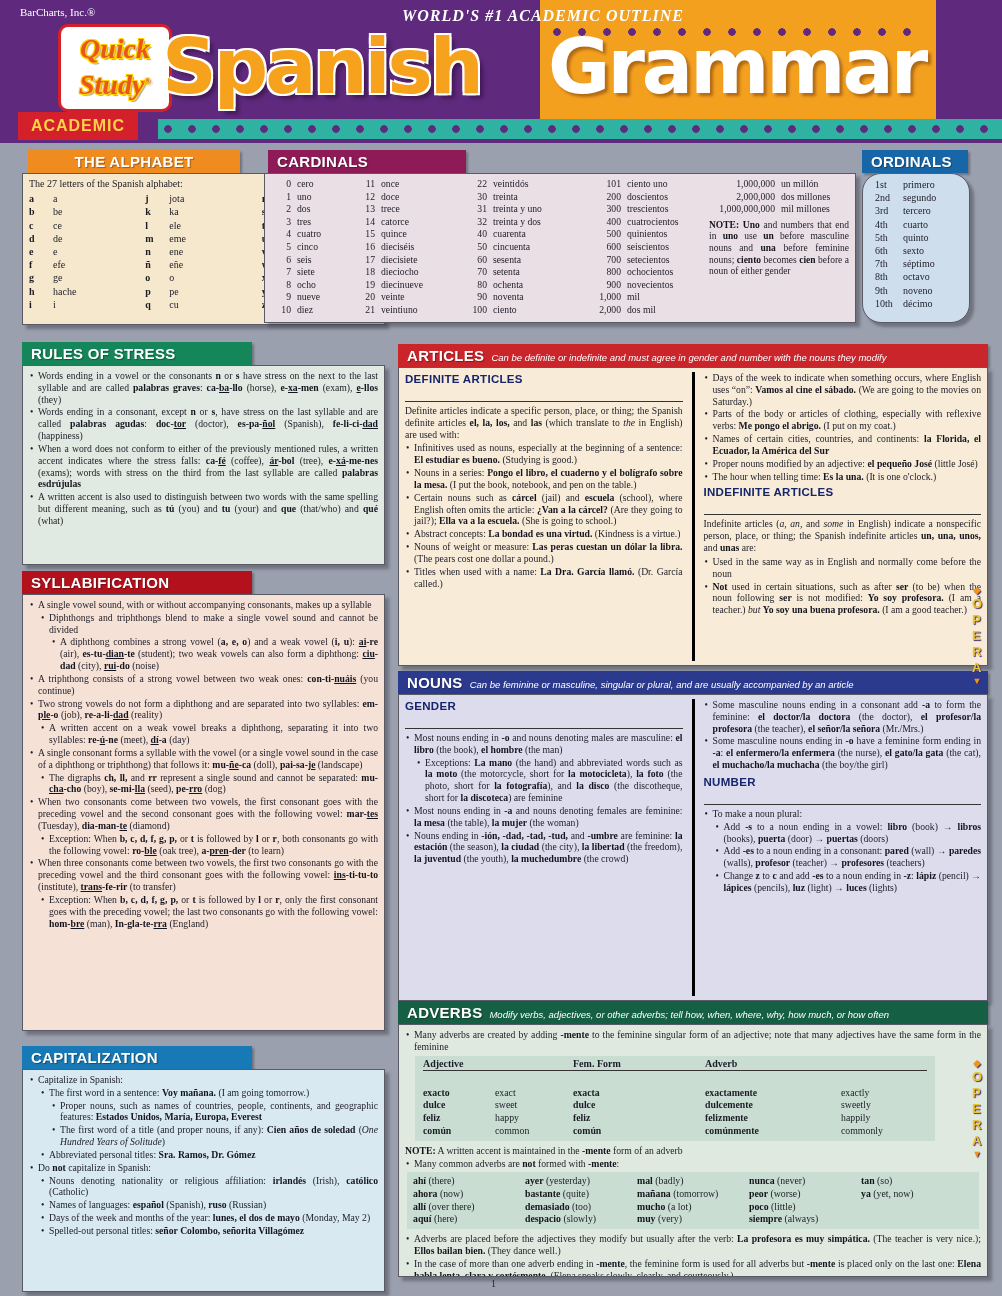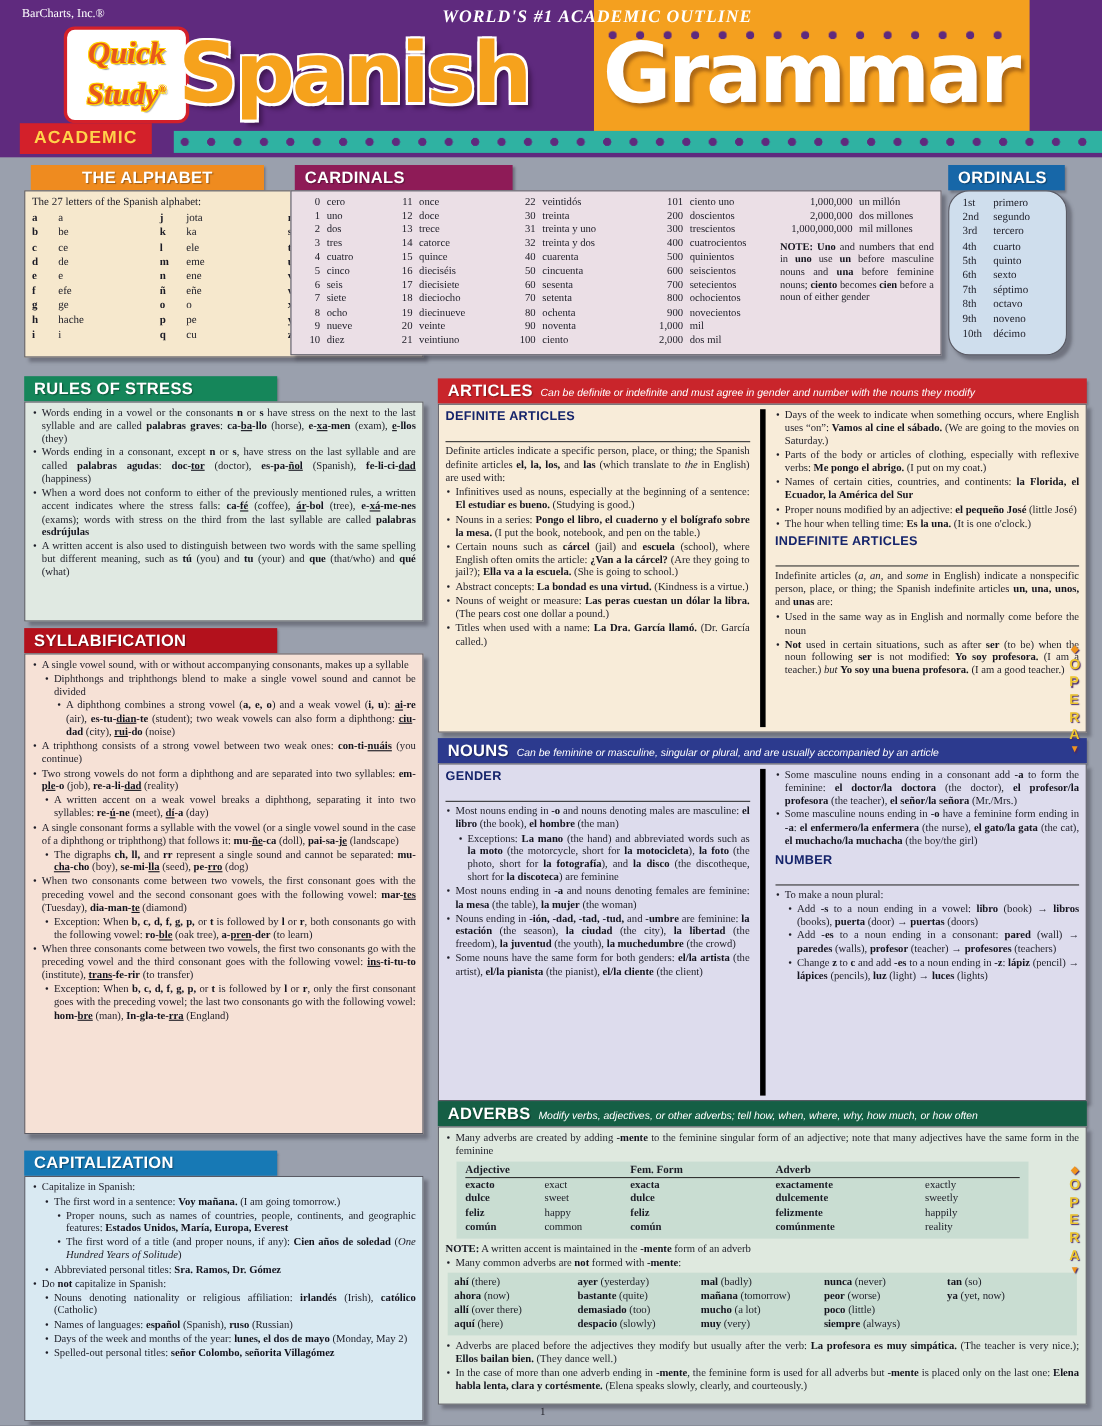--- a/index.html
+++ b/index.html
@@ -40,40 +40,40 @@
       box-sizing:border-box;padding:4px 6px;overflow:hidden;}
   .sh{font-family:"Liberation Sans",sans-serif;font-weight:bold;font-size:11.5px;color:#15246b;
       border-bottom:1.3px solid #333;margin:1px 0 3px;padding-bottom:16px;letter-spacing:.3px;}
   .intro{font-size:9.7px;line-height:1.22;text-align:justify;margin-bottom:2px;}
   .li{position:relative;padding-left:9px;font-size:9.7px;line-height:1.22;text-align:justify;margin-bottom:1px;}
   .li::before{content:"•";position:absolute;left:1px;top:0;}
   .li.lvl2{margin-left:11px;}
   .li.lvl3{margin-left:22px;}
   .cols{display:flex;height:100%;}
   .col{flex:1;min-width:0;}
-  .col + .col{border-left:5px solid #000000;padding-left:9px;margin-left:9px;}
+  .col + .col{border-left:3px solid #000000;padding-left:9px;margin-left:9px;}
   
   .pair-row{display:flex;font-size:10px;line-height:1.32;}
   .alpha-cols{display:flex;}
   .alpha-col{flex:1;}
   .alpha-col .pa{width:24px;font-weight:bold;}
   .card-cols{display:flex;font-size:9.7px;}
   .card-col .pair-row{line-height:1.3;font-size:9.7px;}
   .card-col .pa{text-align:right;margin-right:6px;}
   .cc1{width:82px;}.cc1 .pa{width:20px;}
   .cc2{width:108px;}.cc2 .pa{width:22px;}
   .cc3{width:126px;}.cc3 .pa{width:26px;}
   .cc4{width:122px;}.cc4 .pa{width:34px;}
   .cc5{flex:1;}.cc5 .pa{width:66px;}
   .ord-col .pa{width:28px;}
   .note{font-size:9.5px;line-height:1.22;text-align:justify;margin-top:4px;}
   
   .tblock{background:#c9ddd2;margin:3px 0 4px 10px;padding:2px 8px 3px;width:520px;box-sizing:border-box;}
   .t2block{background:#c9ddd2;margin:2px 0 4px 2px;padding:3px 6px;width:572px;box-sizing:border-box;}
-  .thead{display:flex;font-weight:bold;font-size:10px;border-bottom:1.4px solid #333;padding-bottom:1px;margin-bottom:1px;}
+  .thead{display:flex;font-weight:bold;font-size:10px;border-bottom:1.4px solid #333;padding-bottom:1px;margin-bottom:16px;}
   .thead .h1{width:150px;}.thead .h2{width:132px;}.thead .h3{flex:1;}
   .trow{display:flex;font-size:9.8px;line-height:1.3;}
   .t1 .c1{width:72px;font-weight:bold;}
   .t1 .c2{width:78px;}
   .t1 .c3{width:132px;font-weight:bold;}
   .t1 .c4{width:136px;font-weight:bold;}
   .t1 .c5{flex:1;}
   .t2 .tcell{width:20%;}
   
   .vside{position:absolute;left:972px;display:flex;flex-direction:column;align-items:center;
@@ -550,21 +550,20 @@
   <div class="ph" style="left:398px;top:671px;width:590px;background:#2c3a8e;"><span>NOUNS</span><span class="sub">Can be feminine or masculine, singular or plural, and are usually accompanied by an article</span></div>
   <div class="panel" style="left:398px;top:694px;width:590px;height:307px;background:#dddced;">
     <div class="cols">
       <div class="col">
         <div class="sh">GENDER</div>
         <div>
             <div class="li">Most nouns ending in <b>-o</b> and nouns denoting males are masculine: <b>el libro</b> (the book), <b>el hombre</b> (the man)</div>
             <div class="li lvl2">Exceptions: <b>La mano</b> (the hand) and abbreviated words such as <b>la moto</b> (the motorcycle, short for <b>la motocicleta</b>), <b>la foto</b> (the photo, short for <b>la fotografía</b>), and <b>la disco</b> (the discotheque, short for <b>la discoteca</b>) are feminine</div>
             <div class="li">Most nouns ending in <b>-a</b> and nouns denoting females are feminine: <b>la mesa</b> (the table), <b>la mujer</b> (the woman)</div>
             <div class="li">Nouns ending in <b>-ión, -dad, -tad, -tud,</b> and <b>-umbre</b> are feminine: <b>la estación</b> (the season), <b>la ciudad</b> (the city), <b>la libertad</b> (the freedom), <b>la juventud</b> (the youth), <b>la muchedumbre</b> (the crowd)</div>
-            <div class="li">Some nouns have the same form for both genders: <b>el/la artista</b> (the artist), <b>el/la pianista</b> (the pianist), <b>el/la cliente</b> (the client)</div>
           </div>
       </div>
       <div class="col">
         <div>
             <div class="li">Some masculine nouns ending in a consonant add <b>-a</b> to form the feminine: <b>el doctor/la doctora</b> (the doctor), <b>el profesor/la profesora</b> (the teacher), <b>el señor/la señora</b> (Mr./Mrs.)</div>
             <div class="li">Some masculine nouns ending in <b>-o</b> have a feminine form ending in <b>-a</b>: <b>el enfermero/la enfermera</b> (the nurse), <b>el gato/la gata</b> (the cat), <b>el muchacho/la muchacha</b> (the boy/the girl)</div>
           </div>
         <div class="sh" style="margin-top:5px;">NUMBER</div>
         <div>
             <div class="li">To make a noun plural:</div>
@@ -605,21 +604,21 @@
             <span class="tcell c2">happy</span>
             <span class="tcell c3">feliz</span>
             <span class="tcell c4">felizmente</span>
             <span class="tcell c5">happily</span>
           </div>
           <div class="trow">
             <span class="tcell c1">común</span>
             <span class="tcell c2">common</span>
             <span class="tcell c3">común</span>
             <span class="tcell c4">comúnmente</span>
-            <span class="tcell c5">reality</span>
+            <span class="tcell c5">commonly</span>
           </div>
         </div>
     </div>
     <div class="intro"><b>NOTE:</b> A written accent is maintained in the <b>-mente</b> form of an adverb</div>
     <div class="li">Many common adverbs are <b>not</b> formed with <b>-mente</b>:</div>
     <div class="t2block t2">
       <div>
           <div class="trow">
             <span class="tcell c1"><b>ahí</b> (there)</span>
             <span class="tcell c2"><b>ayer</b> (yesterday)</span>

